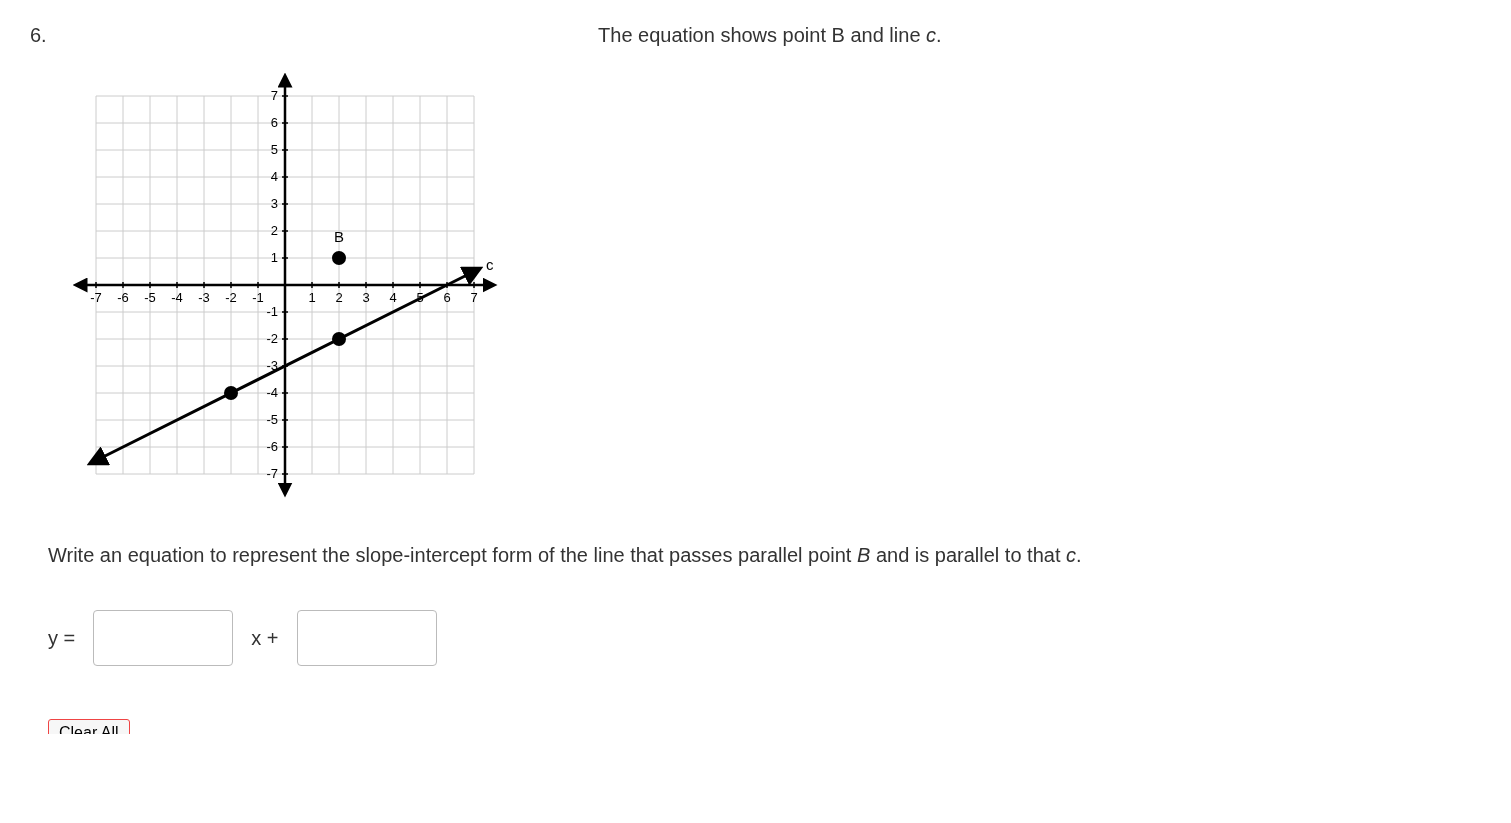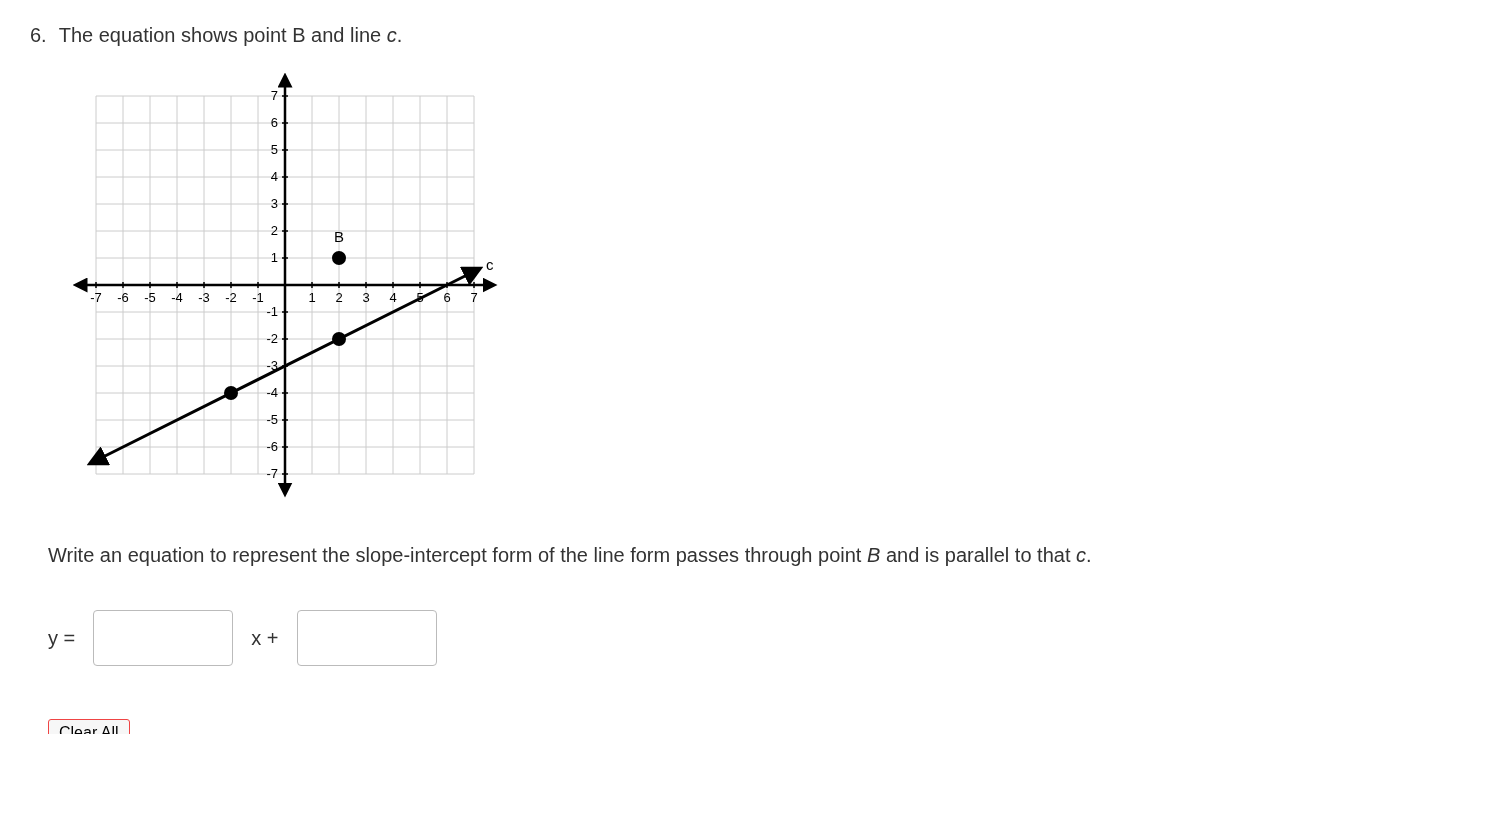--- a/index.html
+++ b/index.html
@@ -15,20 +15,21 @@
       display: flex;
       align-items: flex-start;
       gap: 12px;
       margin-bottom: 20px;
     }
     .question-number {
       flex-shrink: 0;
     }
     .question-text {
       flex: 1;
+      text-align: center;
     }
     .italic { font-style: italic; }
     .graph-container {
       margin-left: 40px;
       margin-top: 20px;
       margin-bottom: 40px;
     }
     .instruction {
       margin-left: 18px;
       margin-bottom: 40px;
@@ -195,21 +196,21 @@
     <circle cx="269" cy="269" r="7" fill="#000"></circle>
 
     <circle cx="269" cy="188" r="7" fill="#000"></circle>
     <text x="269" y="172" font-size="15" font-family="Arial" text-anchor="middle">B</text>
 
     <text x="416" y="200" font-size="15" font-family="Arial">c</text>
   </svg>
 </div>
 
 <div class="instruction">
-  <span>Write an equation to represent the slope-intercept form of the line form passes through point </span><span class="italic">B</span><span> and is parallel to that </span><span class="italic">c</span><span>.</span>
+  <span>Write an equation to represent the slope-intercept form of the line that passes parallel point </span><span class="italic">B</span><span> and is parallel to that </span><span class="italic">c</span><span>.</span>
 </div>
 
 <div class="equation-row">
   <span class="eq-label">y =</span>
   <input class="input-box" type="text" value="" style="">
   <span class="eq-label">x +</span>
   <input class="input-box" type="text" value="" style="">
 </div>
 
 <div class="cut-off">

